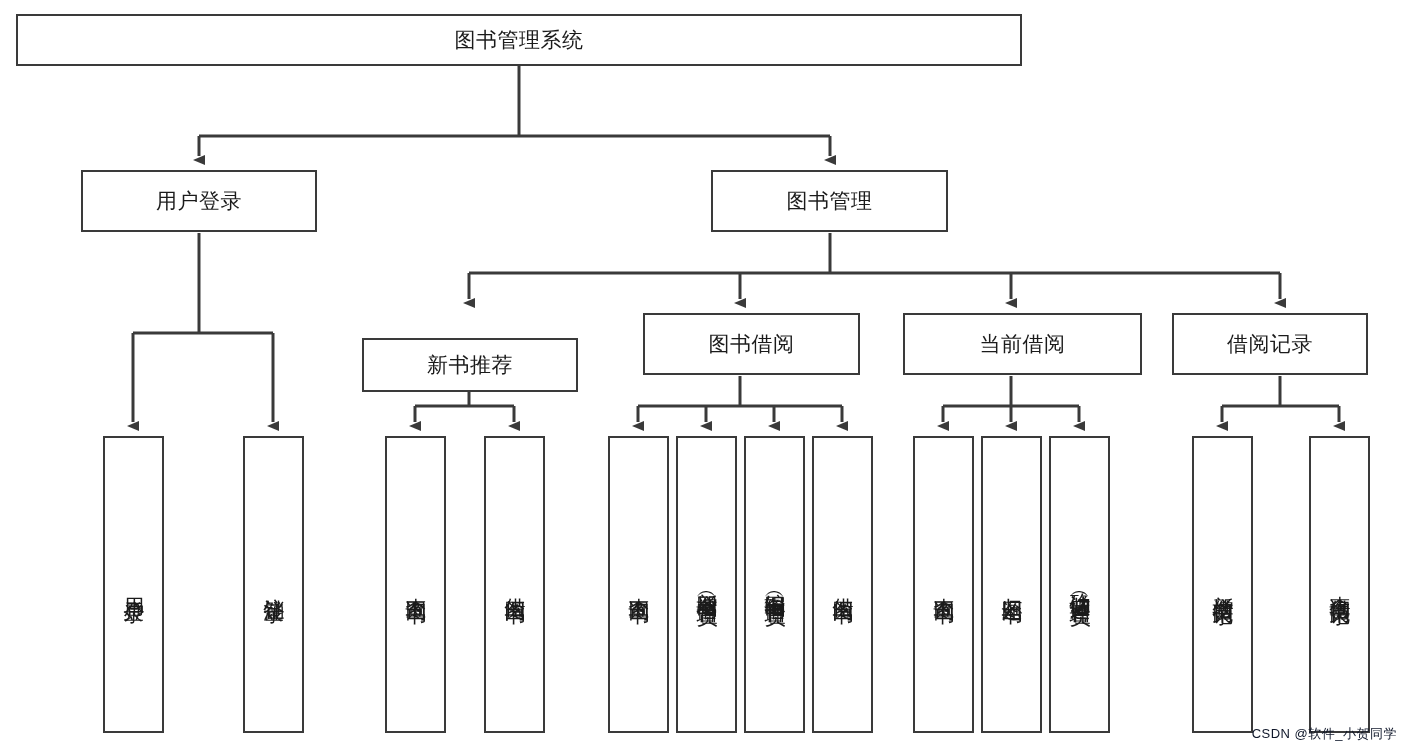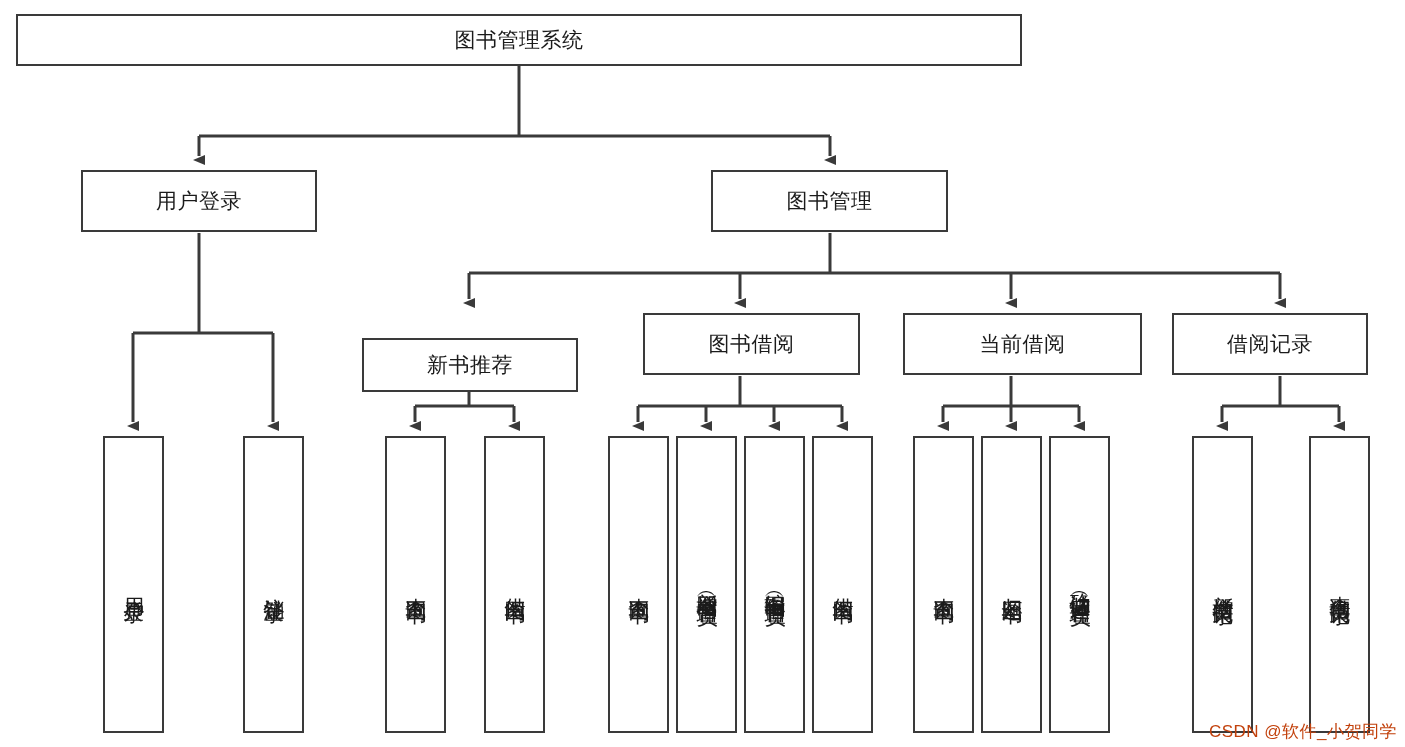--- a/index.html
+++ b/index.html
@@ -59,22 +59,22 @@
     width: 1405px;
     height: 747px;
     z-index: 1;
     pointer-events: none;
   }
   
   .watermark {
     position: absolute;
     right: 8px;
     bottom: 4px;
-    font-size: 17px;
-    color: #c2410c;
+    font-size: 13px;
+    color: #0f172a;
     letter-spacing: 0.5px;
     z-index: 6;
     white-space: nowrap;
   }
 </style>
 </head>
 <body>
 
 <div id="canvas">
 

